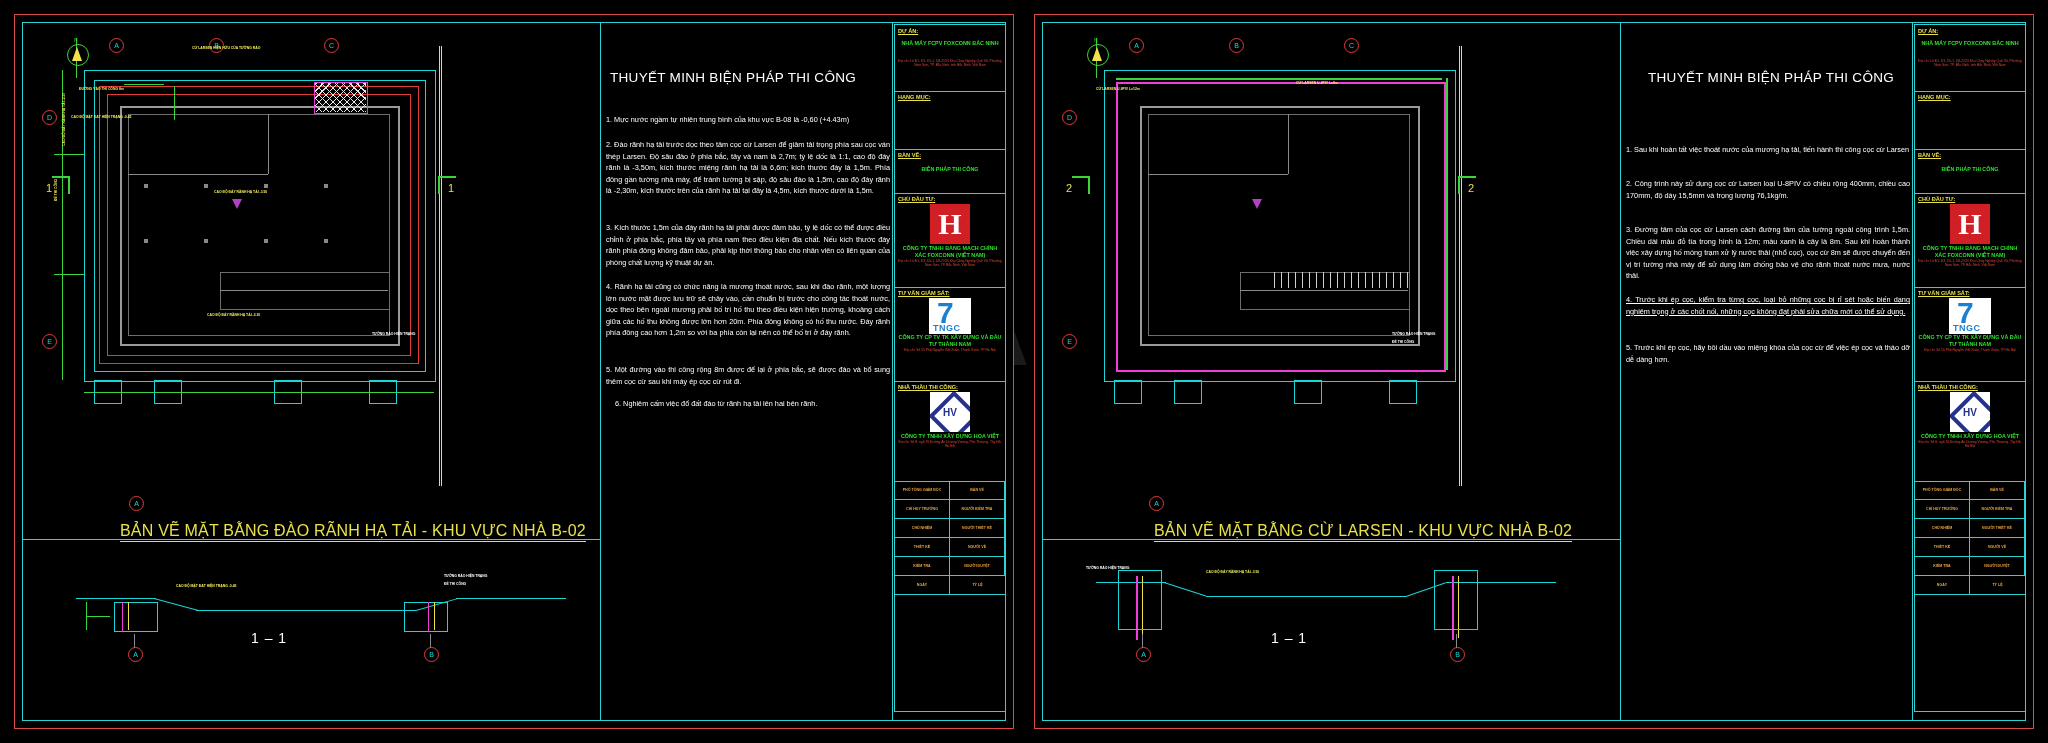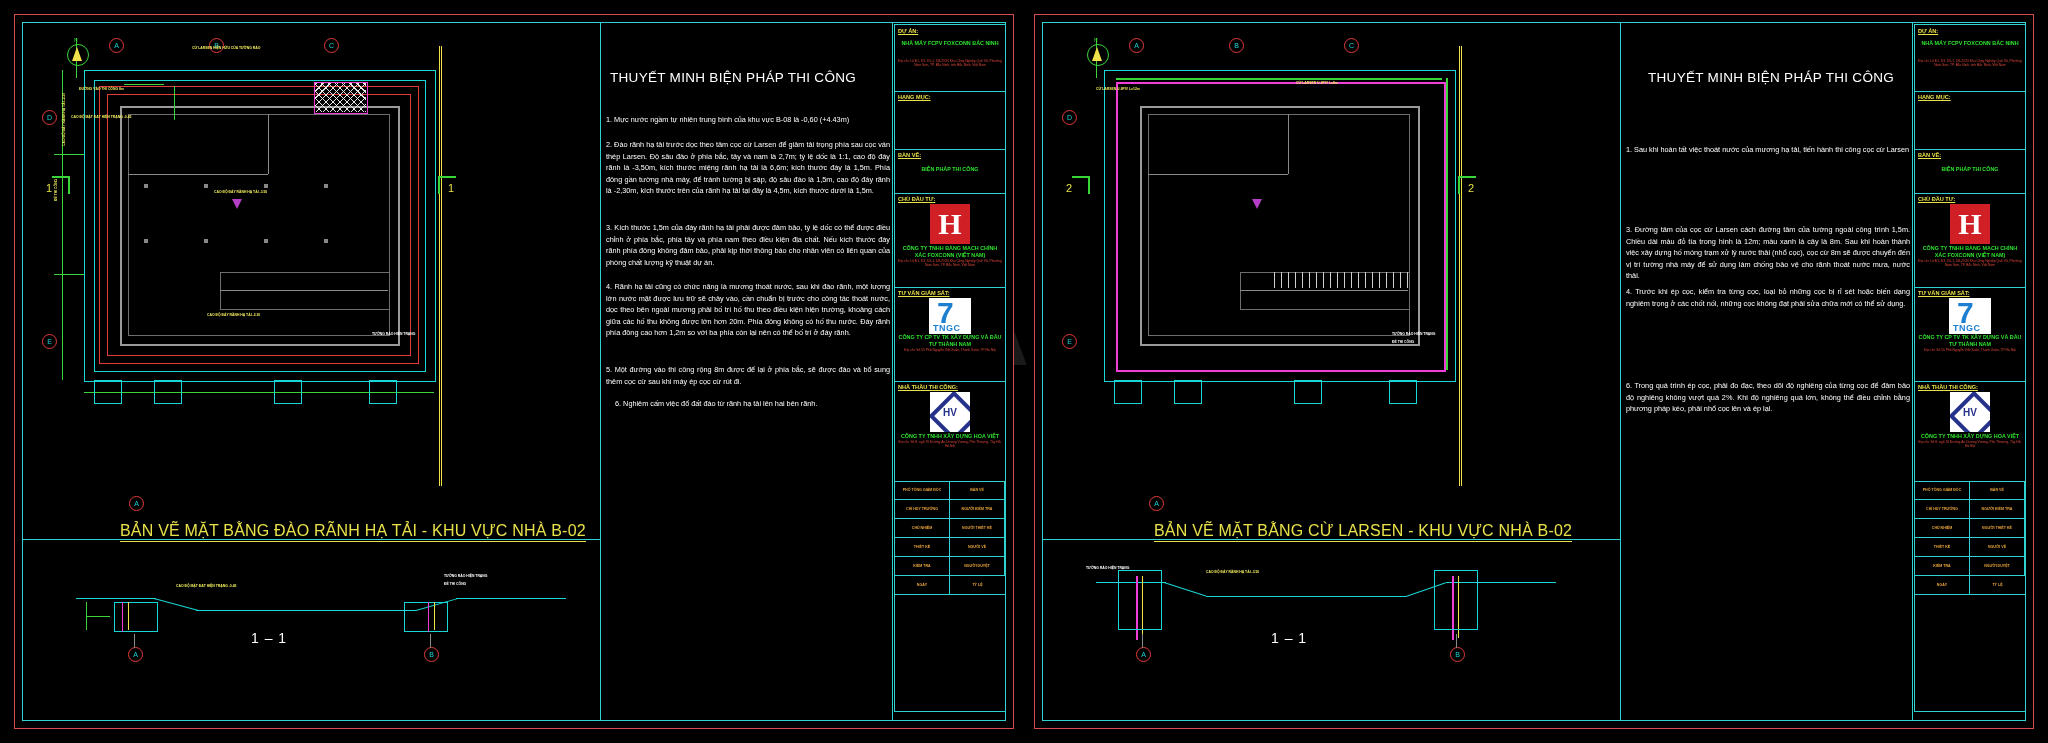--- a/index.html
+++ b/index.html
@@ -369,23 +369,24 @@
       <div class="sec-label" style="left:215px;top:88px;">1 – 1</div>
       <div class="bub" style="left:80px;top:105px;">A</div>
       <div class="bub" style="left:394px;top:105px;">B</div>
       <div class="ln v gy" style="left:86px;top:92px;height:14px;"></div>
       <div class="ln v gy" style="left:400px;top:92px;height:14px;"></div>
     </div>
 
     <div class="textcol">
       <div class="tc-title" style="left:24px;">THUYẾT MINH BIỆN PHÁP THI CÔNG</div>
       <div class="para" style="top:108px;">1. Sau khi hoàn tất việc thoát nước của mương hạ tải, tiến hành thi công cọc cừ Larsen</div>
+      <div class="para" style="top:142px;">2. Công trình này sử dụng cọc cừ Larsen loại U-8PIV có chiều rộng 400mm, chiều cao 170mm, độ dày 15,5mm và trọng lượng 76,1kg/m.</div>
       <div class="para" style="top:188px;">3. Đường tâm của cọc cừ Larsen cách đường tâm của tường ngoài công trình 1,5m. Chiều dài màu đỏ tía trong hình là 12m; màu xanh lá cây là 8m. Sau khi hoàn thành việc xây dựng hố móng trạm xử lý nước thải (nhổ cọc), cọc cừ 8m sẽ được chuyển đến vị trí tường nhà máy để sử dụng làm chống bảo vệ cho rãnh thoát nước mưa, nước thải.</div>
-      <div class="para" style="top:250px;">4. Trước khi ép cọc, kiểm tra từng cọc, loại bỏ những cọc bị rỉ sét hoặc biến dạng nghiêm trọng ở các chốt nối, những cọc không đạt phải sửa chữa mới có thể sử dụng.</div>
-      <div class="para" style="top:344px;">6. Trong quá trình ép cọc, phải đo đạc, theo dõi độ nghiêng của từng cọc để đảm bảo độ nghiêng không vượt quá 2%. Khi độ nghiêng quá lớn, không thể điều chỉnh bằng phương pháp kéo, phải nhổ cọc lên và ép lại.</div>
+      <div class="para" style="top:258px;text-decoration:underline;">4. Trước khi ép cọc, kiểm tra từng cọc, loại bỏ những cọc bị rỉ sét hoặc biến dạng nghiêm trọng ở các chốt nối, những cọc không đạt phải sửa chữa mới có thể sử dụng.</div>
+      <div class="para" style="top:306px;">5. Trước khi ép cọc, hãy bôi dầu vào miệng khóa của cọc cừ để việc ép cọc và tháo dỡ dễ dàng hơn.</div>
     </div>
 
     <div class="titleblock">
       <div class="tbrow" style="top:0;height:66px;">
         <span class="tb-lbl">DỰ ÁN:</span>
         <div class="tb-val" style="margin-top:6px;">NHÀ MÁY FCPV FOXCONN BẮC NINH</div>
         <div class="tb-val sm" style="margin-top:12px;">Địa chỉ: Lô Đ1, D3, D5-1, D8-2/CN Khu Công Nghiệp Quế Võ, Phường Nam Sơn, TP. Bắc Ninh, tỉnh Bắc Ninh, Việt Nam</div>
       </div>
       <div class="tbrow" style="top:66px;height:58px;">
         <span class="tb-lbl">HẠNG MỤC:</span>

